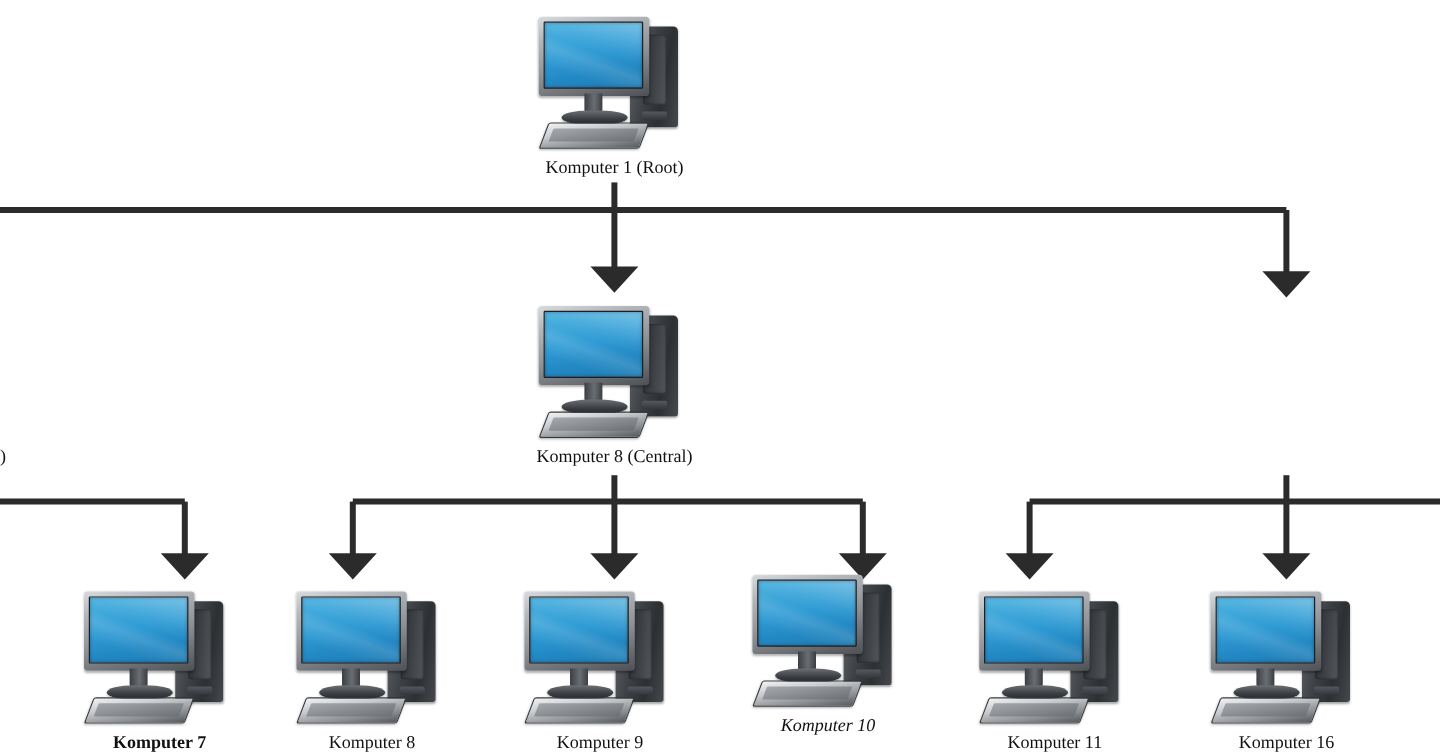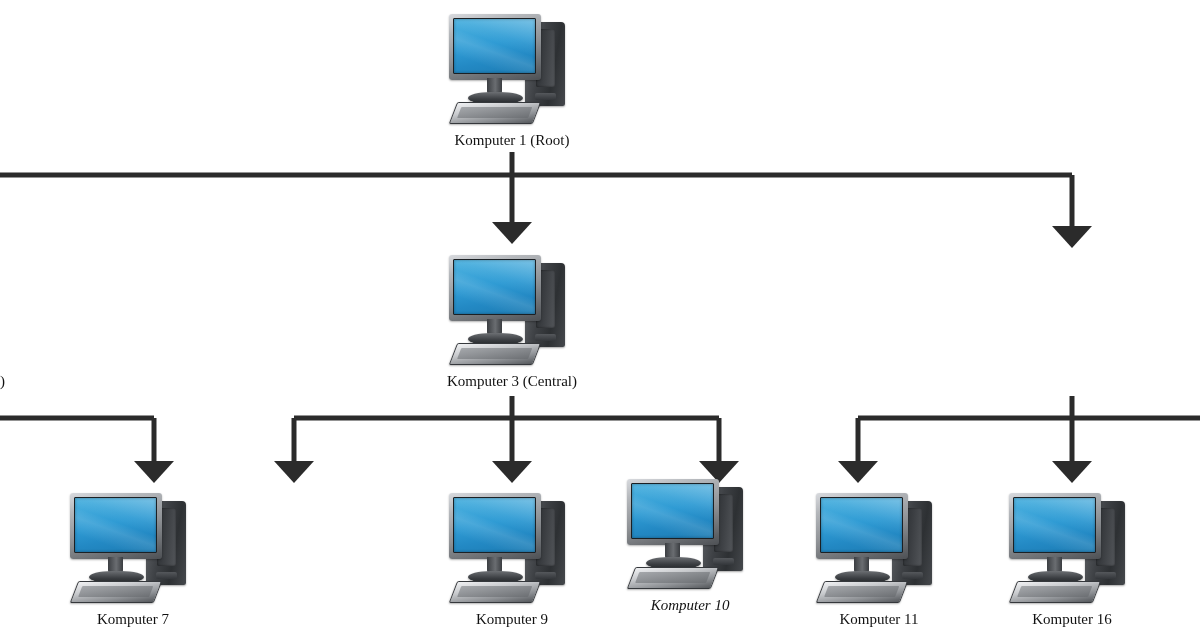--- a/index.html
+++ b/index.html
@@ -202,44 +202,56 @@
   <div class="node" style="left:432px; top:249px;">
     <div class="node-icon">
       <div class="pc-tower"></div>
       <div class="pc-monitor">
         <div class="pc-screen"></div>
       </div>
       <div class="pc-neck"></div>
       <div class="pc-base"></div>
       <div class="pc-keyboard"></div>
     </div>
-    <div class="node-label">Komputer 3 (Central)</div>
+    <div class="node-label">Komputer 8 (Central)</div>
   </div>
 
 
   <div class="node" style="left:0px; top:249px; width:30px;">
     <div class="node-icon" style="height:122px;"></div>
     <div class="node-label clipped">)</div>
   </div>
 
-  <div class="node" style="left:53px; top:487px;">
+  <div class="node" style="left:53px; top:487px;font-weight:bold;">
     <div class="node-icon">
       <div class="pc-tower"></div>
       <div class="pc-monitor">
         <div class="pc-screen"></div>
       </div>
       <div class="pc-neck"></div>
       <div class="pc-base"></div>
       <div class="pc-keyboard"></div>
     </div>
     <div class="node-label">Komputer 7</div>
   </div>
 
-
-  <div class="node" style="left:432px; top:487px;">
+  <div class="node" style="left:230px; top:487px;">
+    <div class="node-icon">
+      <div class="pc-tower"></div>
+      <div class="pc-monitor">
+        <div class="pc-screen"></div>
+      </div>
+      <div class="pc-neck"></div>
+      <div class="pc-base"></div>
+      <div class="pc-keyboard"></div>
+    </div>
+    <div class="node-label">Komputer 8</div>
+  </div>
+
+  <div class="node" style="left:420px; top:487px;">
     <div class="node-icon">
       <div class="pc-tower"></div>
       <div class="pc-monitor">
         <div class="pc-screen"></div>
       </div>
       <div class="pc-neck"></div>
       <div class="pc-base"></div>
       <div class="pc-keyboard"></div>
     </div>
     <div class="node-label">Komputer 9</div>

